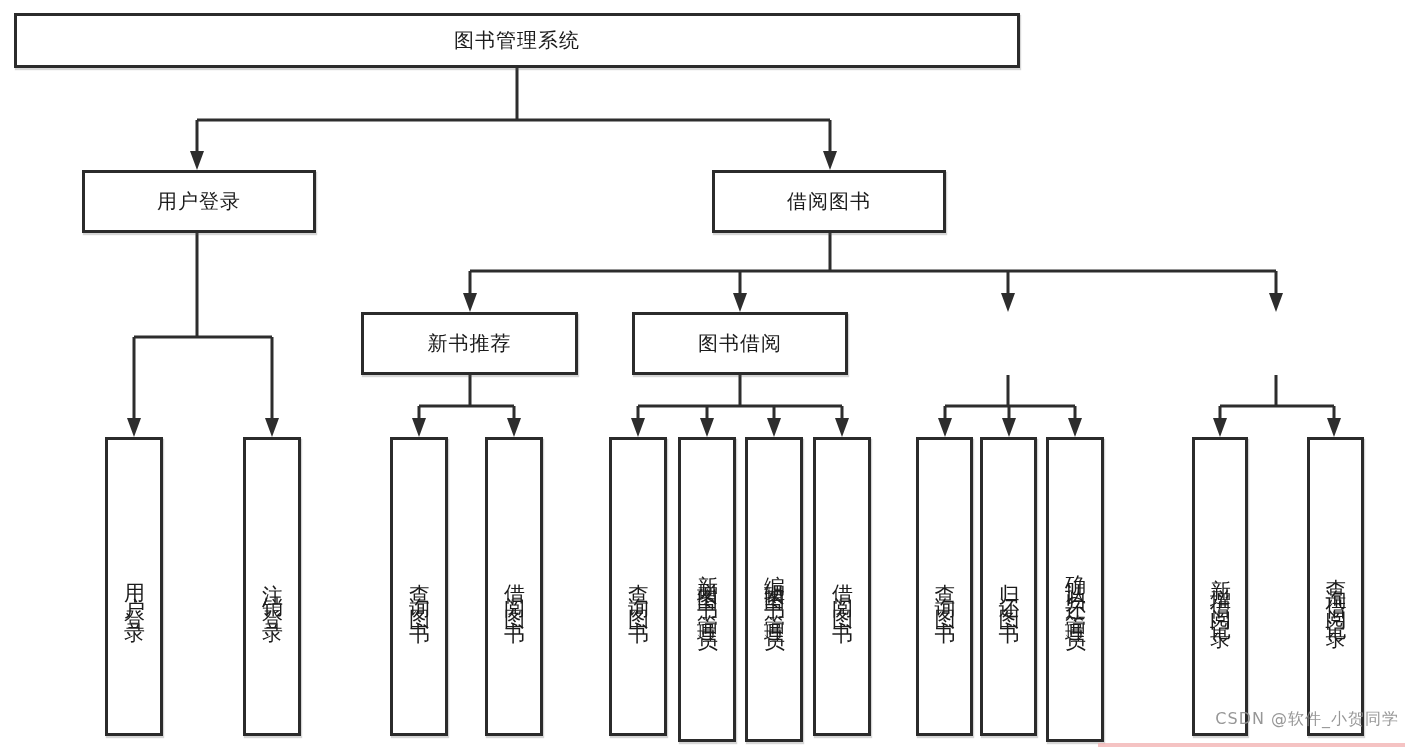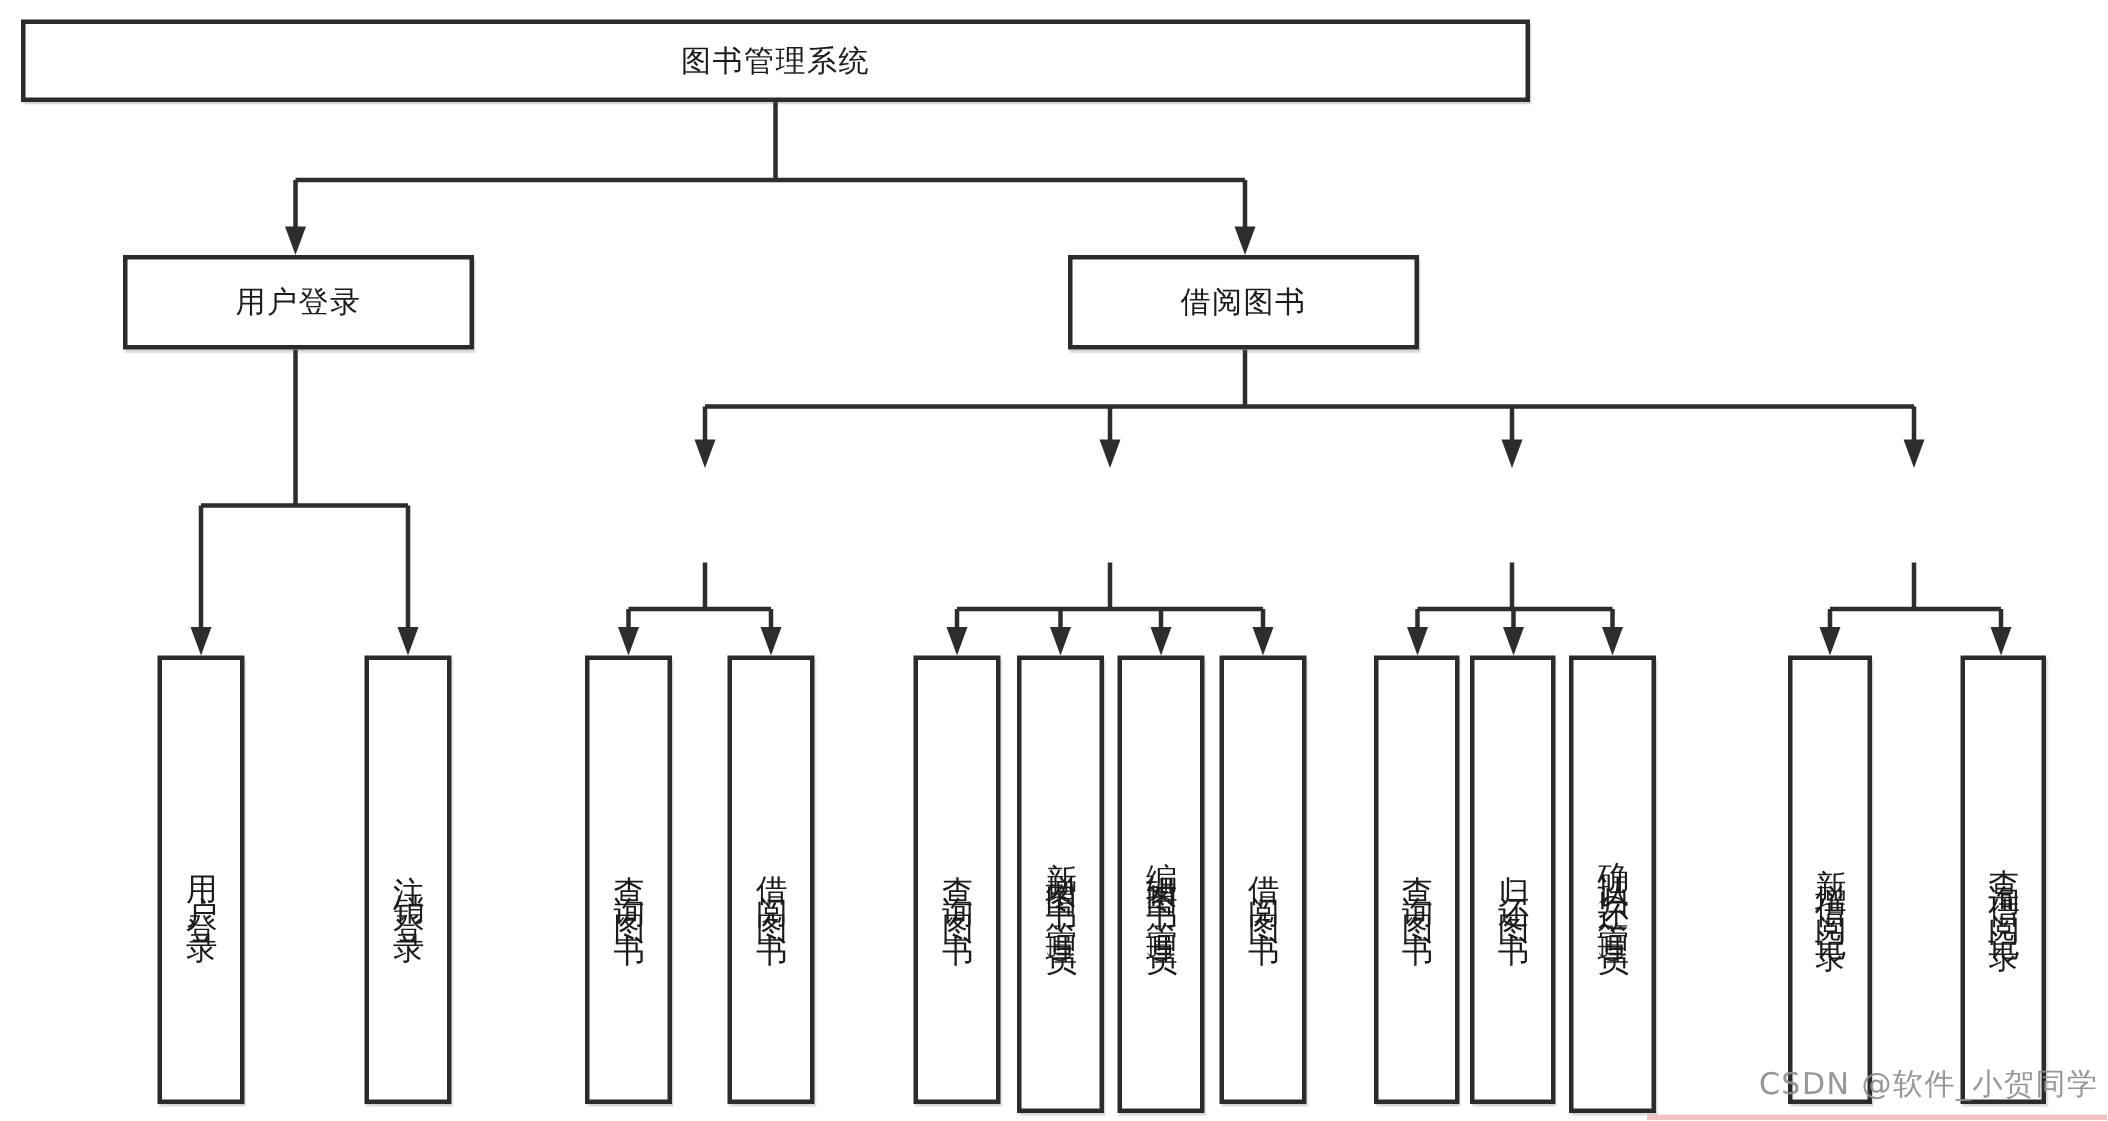--- a/index.html
+++ b/index.html
@@ -20,21 +20,21 @@
     box-shadow:1px 2px 1px rgba(90,90,90,0.25);
     z-index:2;
   }
   .hlabel { font-size:20px; letter-spacing:1px; white-space:nowrap; }
   .vtext  { writing-mode:vertical-rl; text-orientation:mixed; font-size:21px; line-height:1; }
   .ls4 { letter-spacing:13px; padding-top:13px; }
   .ls6 { letter-spacing:10px; padding-top:10px; }
   .ls9 { letter-spacing:8px;  padding-top:8px; }
   .watermark {
     position:absolute; top:709px; right:6px; z-index:5;
-    font-size:20px; color:#8f8f8f; opacity:0.92; letter-spacing:1px; white-space:nowrap;
+    font-size:16px; color:#8f8f8f; opacity:0.92; letter-spacing:1px; white-space:nowrap;
   }
   .watermark-strip {
     position:absolute; left:1098px; top:743px; width:307px; height:4px;
     background:#f2b4b4; opacity:0.8; z-index:4;
   }
 </style>
 </head>
 <body>
 
 <div class="stage">
@@ -48,20 +48,26 @@
     <span class="hlabel">图书管理系统</span>
   </div>
 
   <div class="node" style="left:82px;top:170px;width:234px;height:63px">
     <span class="hlabel">用户登录</span>
   </div>
   <div class="node" style="left:712px;top:170px;width:234px;height:63px">
     <span class="hlabel">借阅图书</span>
   </div>
 
+  <div class="node" style="left:361px;top:312px;width:217px;height:63px">
+    <span class="hlabel">新书推荐</span>
+  </div>
+  <div class="node" style="left:632px;top:312px;width:216px;height:63px">
+    <span class="hlabel">图书借阅</span>
+  </div>
 
   <div class="node" style="left:105px;top:437px;width:58px;height:299px">
     <span class="vtext ls4">用户登录</span>
   </div>
   <div class="node" style="left:243px;top:437px;width:58px;height:299px">
     <span class="vtext ls4">注销登录</span>
   </div>
 
   <div class="node" style="left:390px;top:437px;width:58px;height:299px">
     <span class="vtext ls4">查询图书</span>

